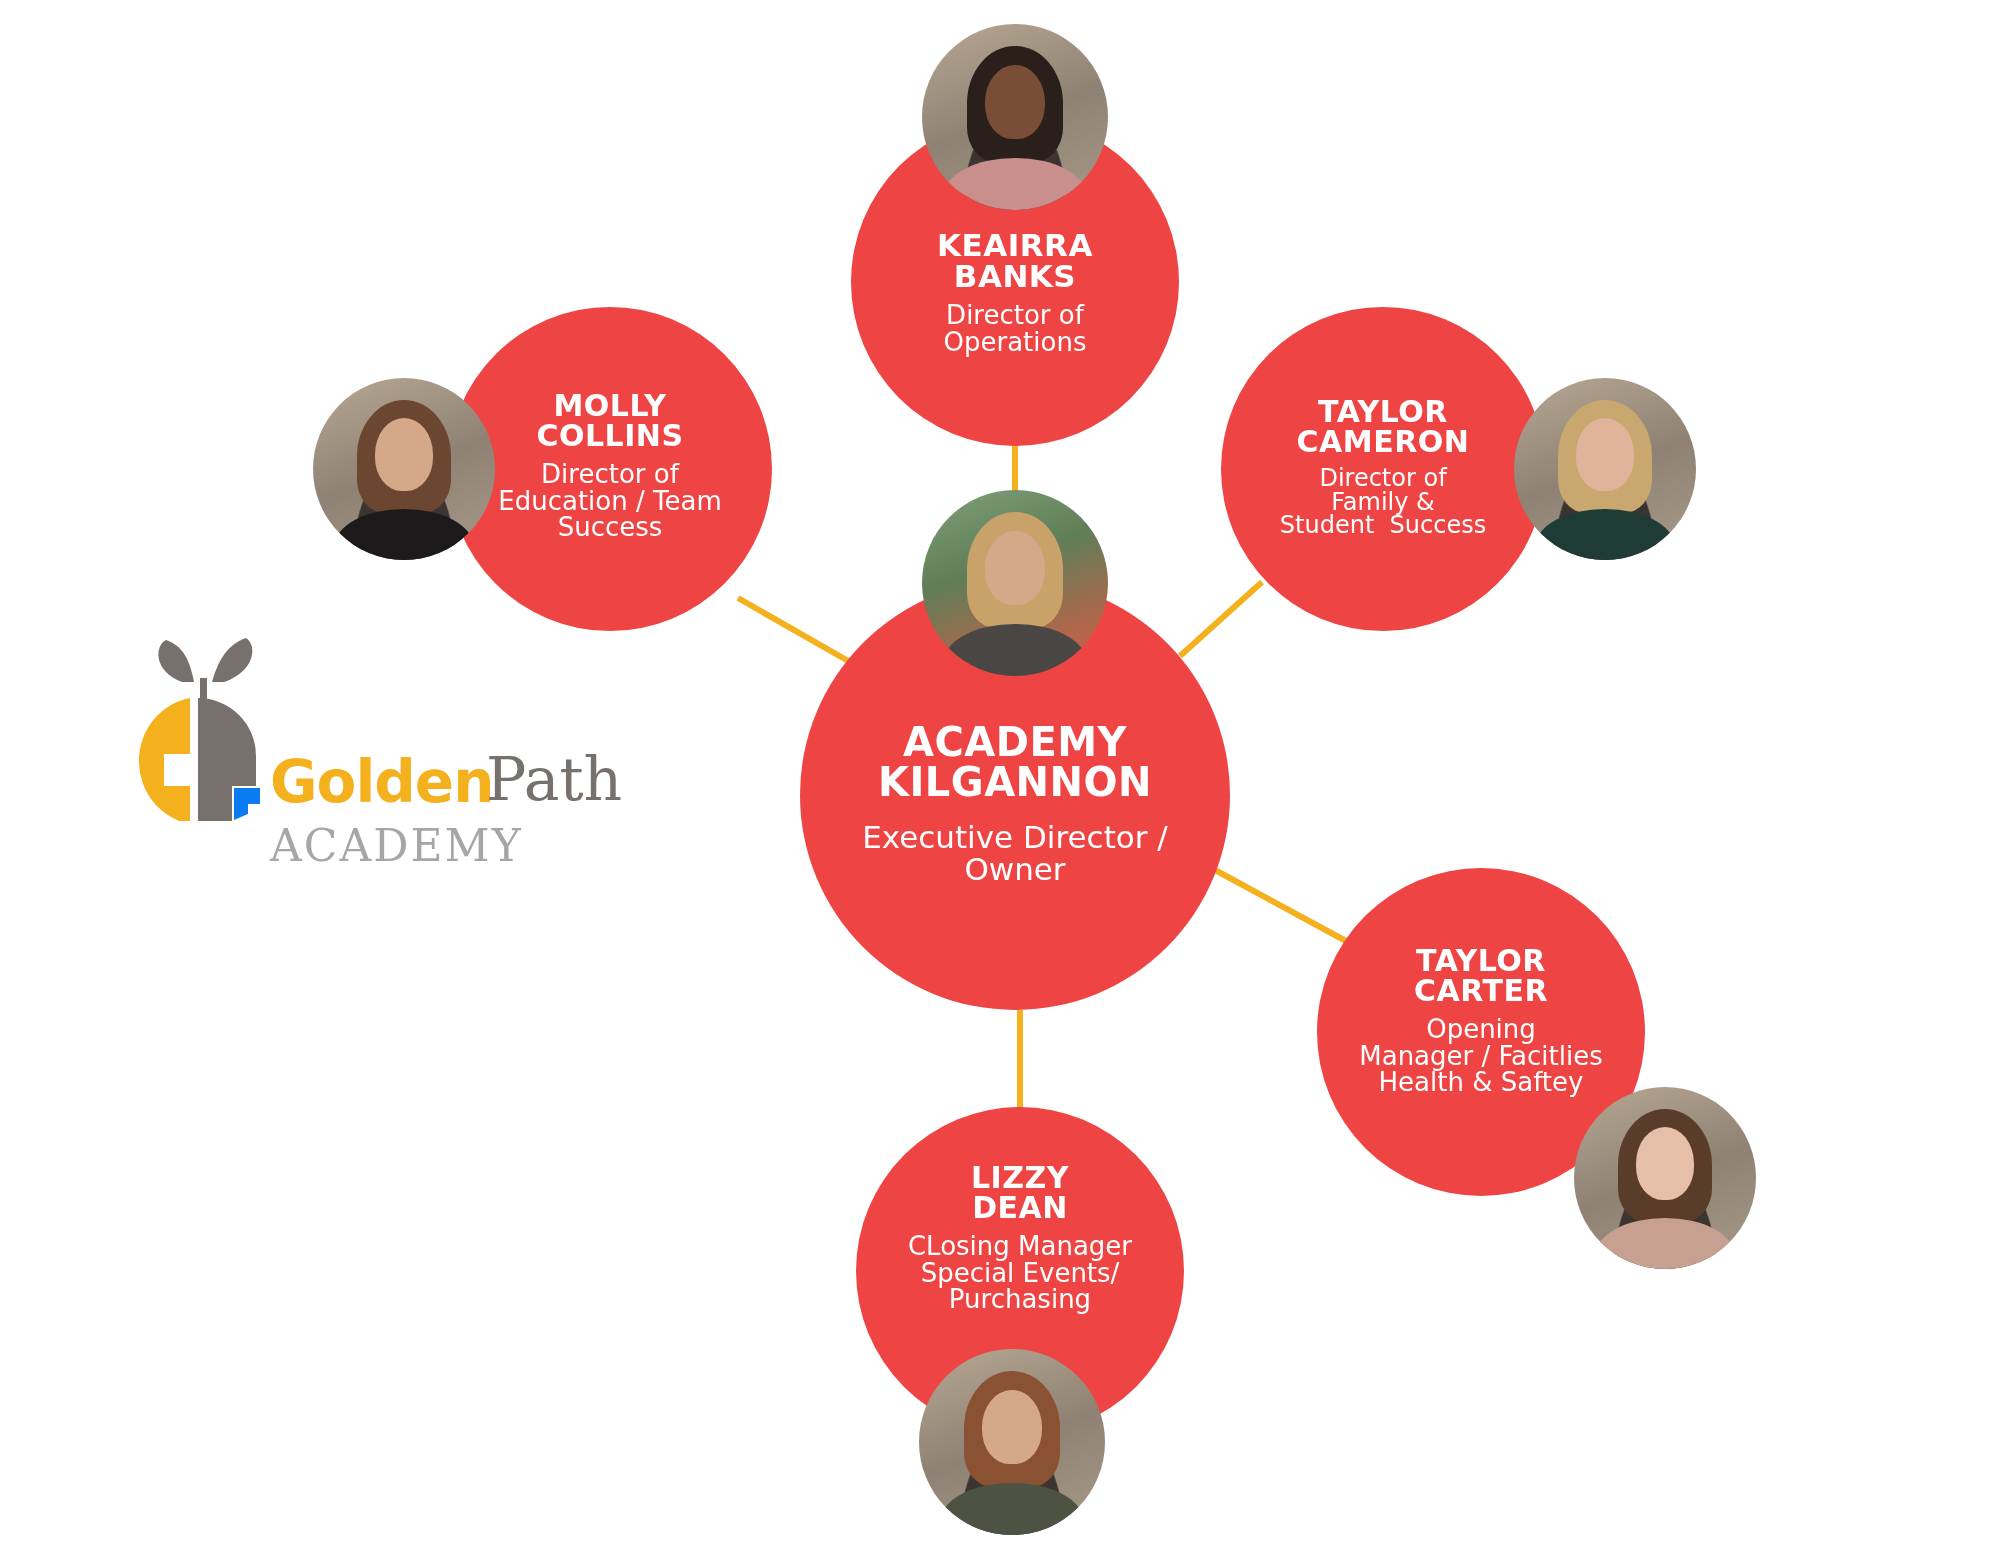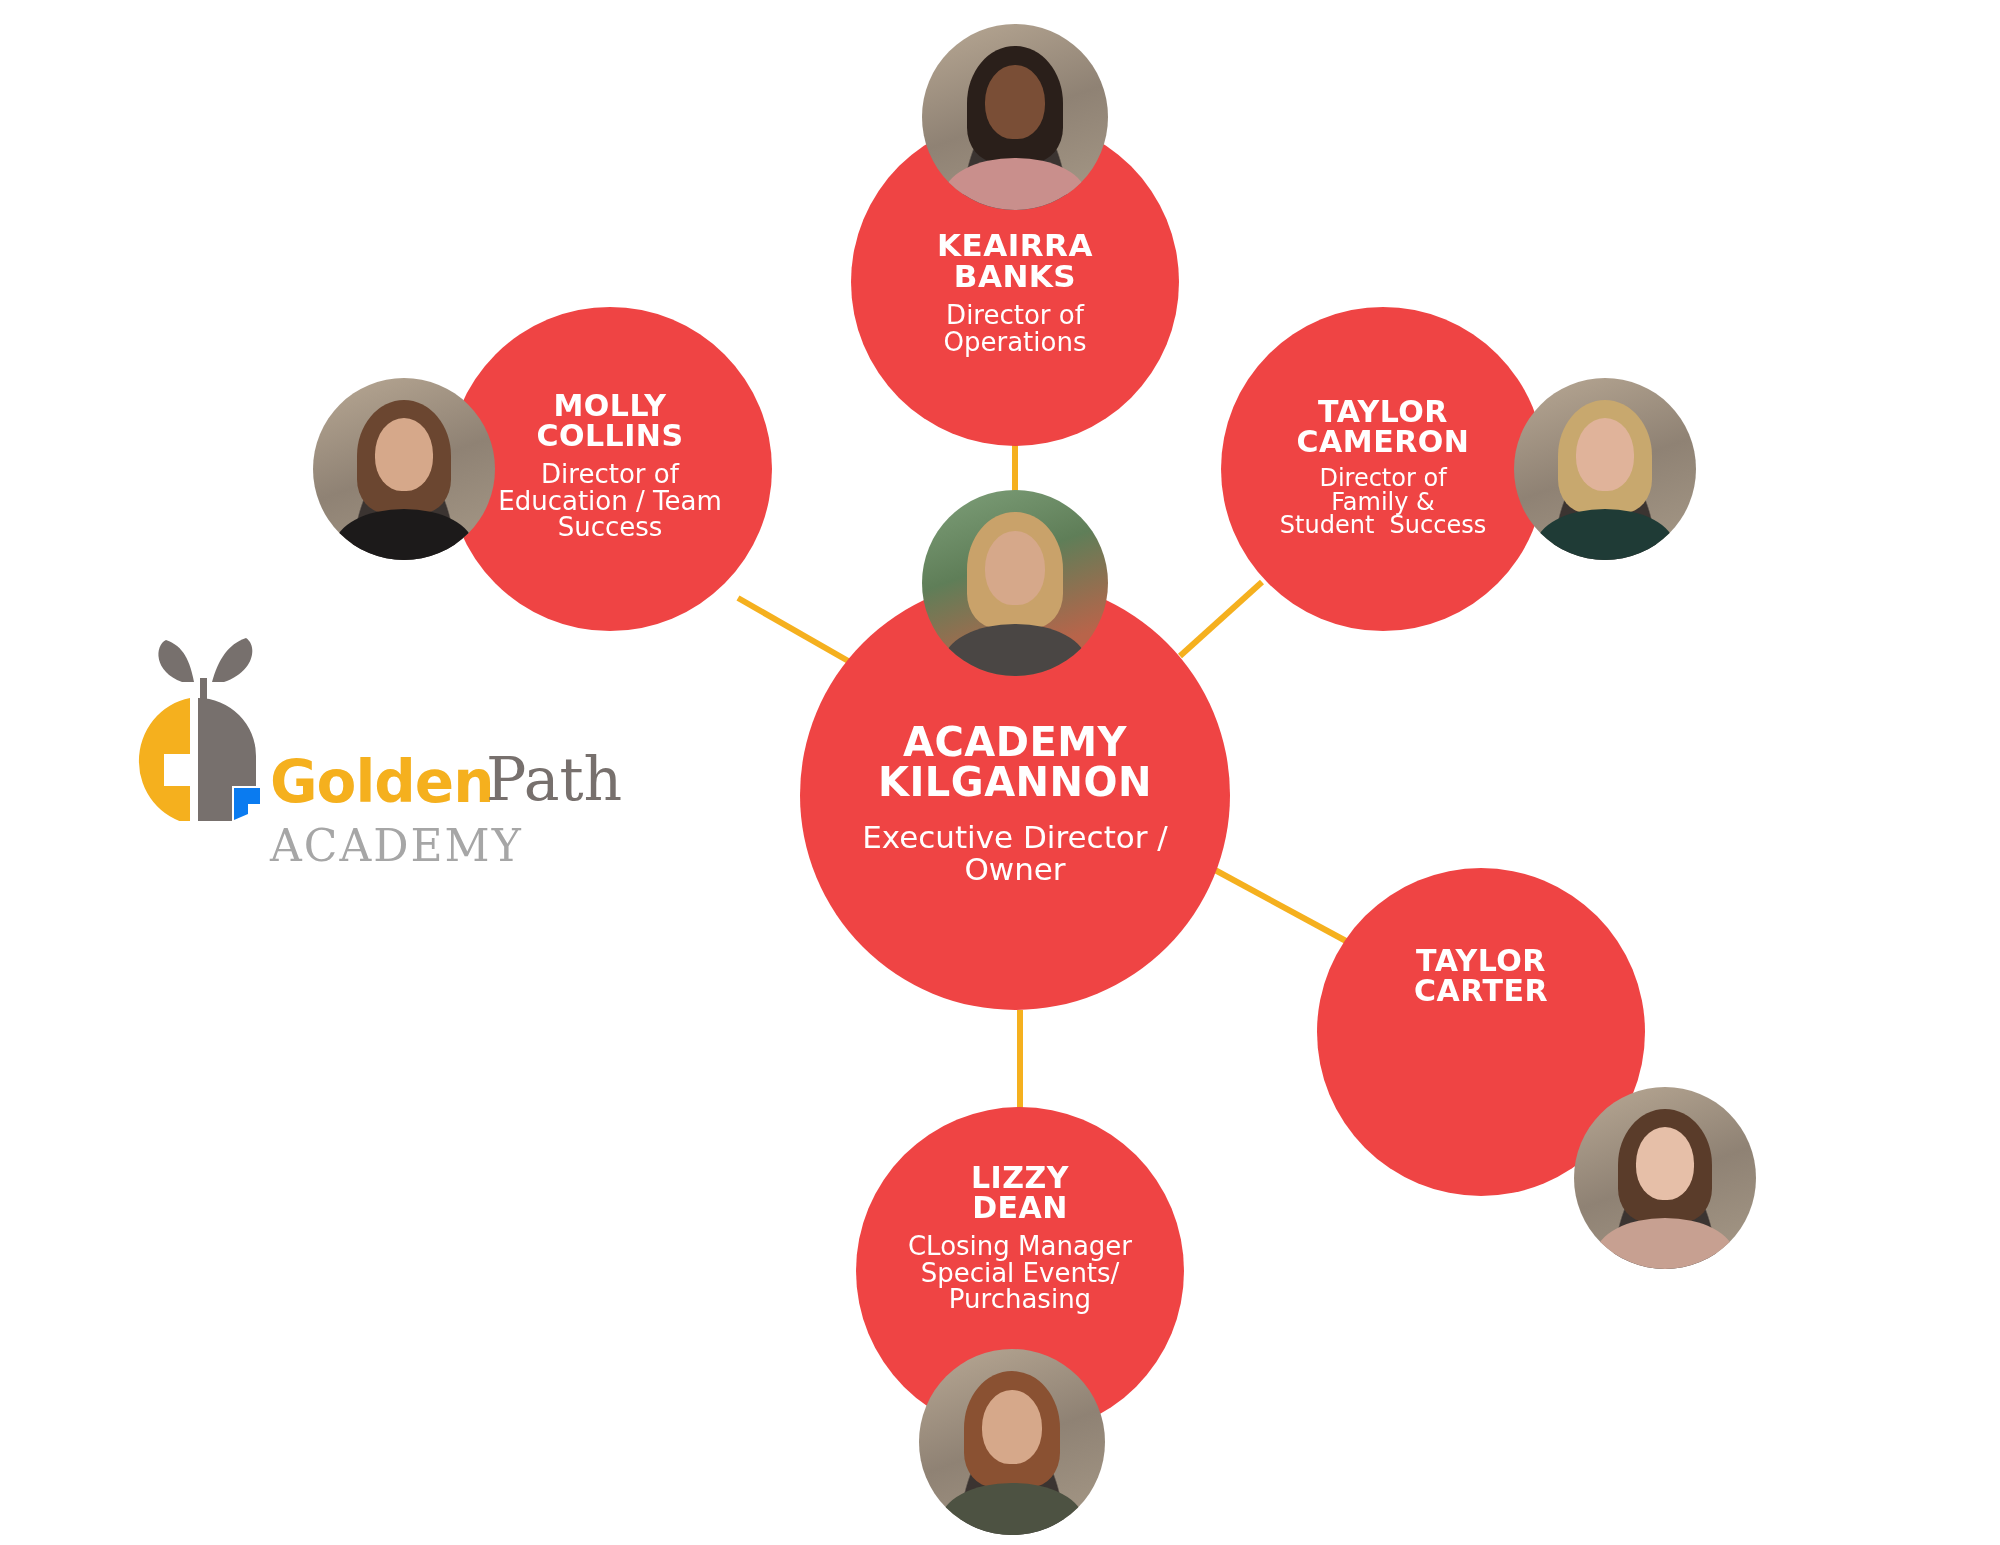--- a/index.html
+++ b/index.html
@@ -122,20 +122,25 @@
   <div class="hair" style="background:#c9a26a;"></div>
     <div class="face"></div>
     <div class="body" style="background:#4a4644;"></div>
 </div>
 
 <div class="node" style="left:1317px; top:868px; width:328px; height:328px; padding-top:78px;">
   <div class="name" style="font-size:30px;">
     <div>TAYLOR</div>
       <div>CARTER</div>
   </div>
+  <div class="role" style="font-size:26px;">
+    <div>Opening</div>
+      <div>Manager / Facitlies</div>
+      <div>Health &amp; Saftey</div>
+  </div>
 </div>
 <div class="photo" style="left:1574px; top:1087px; width:182px; height:182px;">
   <div class="hair" style="background:#5a3c2a;"></div>
     <div class="face" style="background:#e6bfa8;"></div>
     <div class="body" style="background:#c7a091;"></div>
 </div>
 
 <div class="node" style="left:856px; top:1107px; width:328px; height:328px; padding-top:56px;">
   <div class="name" style="font-size:30px;">
     <div>LIZZY</div>

